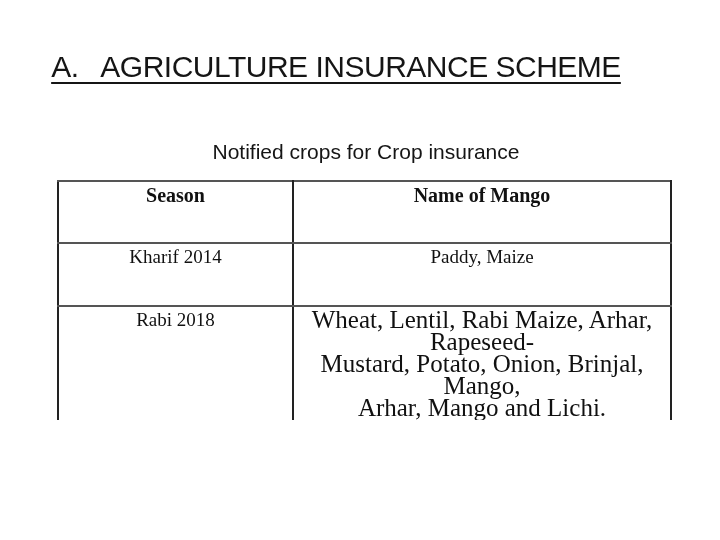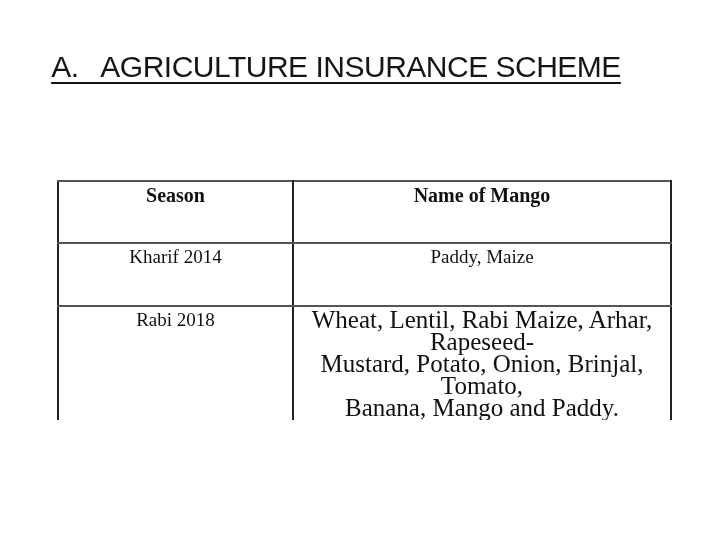--- a/index.html
+++ b/index.html
@@ -72,39 +72,40 @@
   table.crops tr.row-rabi    td { height: 74px; font-size: 19px; }
   .crop-line { line-height: 22px; font-size: 25px; }
 </style>
 </head>
 <body>
 
 <div class="slide">
 
   <div class="title">A.   AGRICULTURE INSURANCE SCHEME</div>
 
+  <div class="subtitle">Notified crops for Crop insurance</div>
 
   <table class="crops">
     <colgroup>
         <col class="c1">
         <col class="c2">
       </colgroup>
     <tbody>
       <tr class="header-row">
         <td>Season</td>
         <td>Name of Mango</td>
       </tr>
       <tr class="row-kharif">
         <td>Kharif 2014</td>
         <td>Paddy, Maize</td>
       </tr>
       <tr class="row-rabi">
         <td>Rabi 2018</td>
         <td>
           <div class="crop-line">Wheat, Lentil, Rabi Maize, Arhar, Rapeseed-</div>
-          <div class="crop-line">Mustard, Potato, Onion, Brinjal, Tomato,</div>
-          <div class="crop-line">Banana, Mango and Paddy.</div>
+          <div class="crop-line">Mustard, Potato, Onion, Brinjal, Mango,</div>
+          <div class="crop-line">Arhar, Mango and Lichi.</div>
         </td>
       </tr>
     </tbody>
   </table>
 
 </div>
 
 </body></html>

